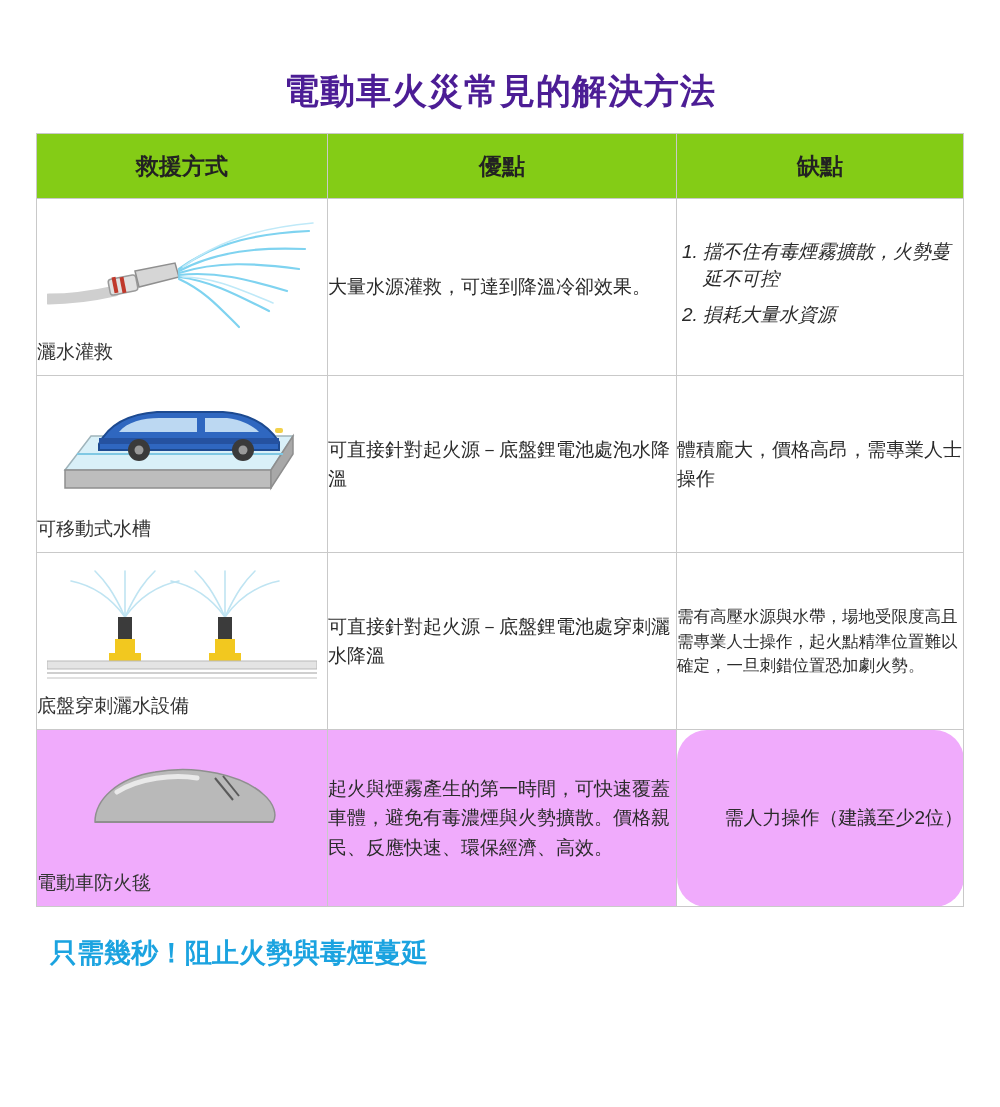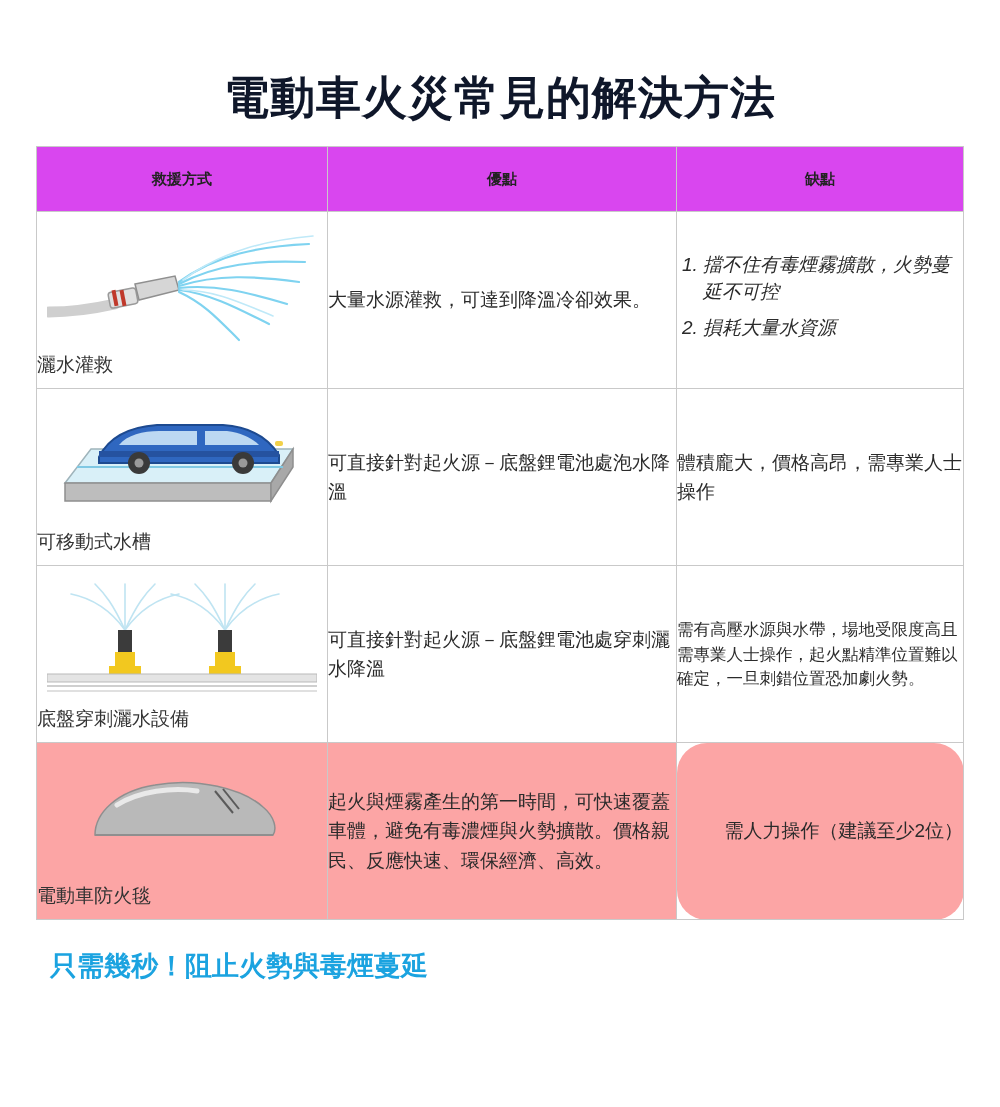--- a/index.html
+++ b/index.html
@@ -17,41 +17,41 @@
   }
   .page {
     width: 1000px;
     height: 1107px;
     box-sizing: border-box;
     padding: 0;
     position: relative;
   }
   .title {
     text-align: center;
-    color: #0f172a;
-    font-size: 45px;
+    color: #4c1d95;
+    font-size: 35px;
     font-weight: bold;
     letter-spacing: 1px;
     padding-top: 68px;
     padding-bottom: 18px;
   }
   table.compare {
     border-collapse: collapse;
     width: 924px;
     margin: 0 auto;
     table-layout: fixed;
   }
   table.compare th, table.compare td {
     border: 1px solid #c9c9c9;
     vertical-align: middle;
     padding: 0;
   }
   thead th {
-    background: #d946ef;
-    font-size: 15px;
+    background: #84cc16;
+    font-size: 23px;
     font-weight: bold;
     height: 64px;
     color: #222;
   }
   .col-method { width: 290px; }
   .col-pro    { width: 348px; }
   .col-con    { width: 286px; }
 
   td.method {
     text-align: left;
@@ -86,21 +86,21 @@
     margin: 0;
     padding-left: 26px;
   }
   ol.con-list li {
     margin-bottom: 8px;
     font-size: 19px;
     line-height: 1.45;
     font-style: italic;
   }
   tr.highlight td {
-    background: #fca5a5;
+    background: #f0abfc;
   }
   .footer {
     margin: 28px 0 0 50px;
     font-family: Liberation Mono, monospace;
   }
   .footer div {
     color: #1ba3e0;
     font-weight: bold;
     font-size: 27px;
     line-height: 1.55;

